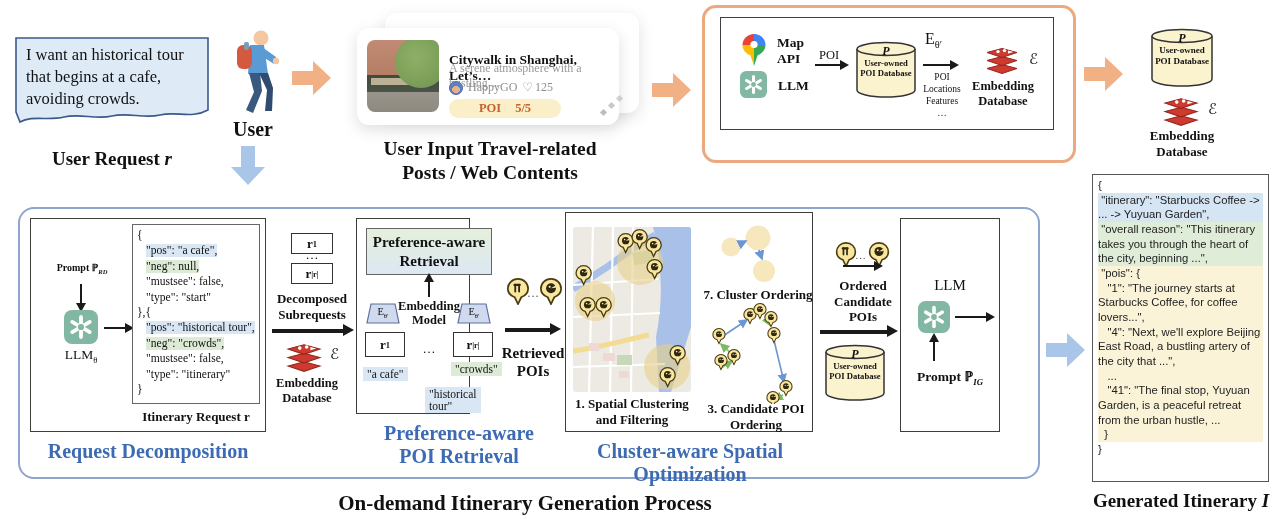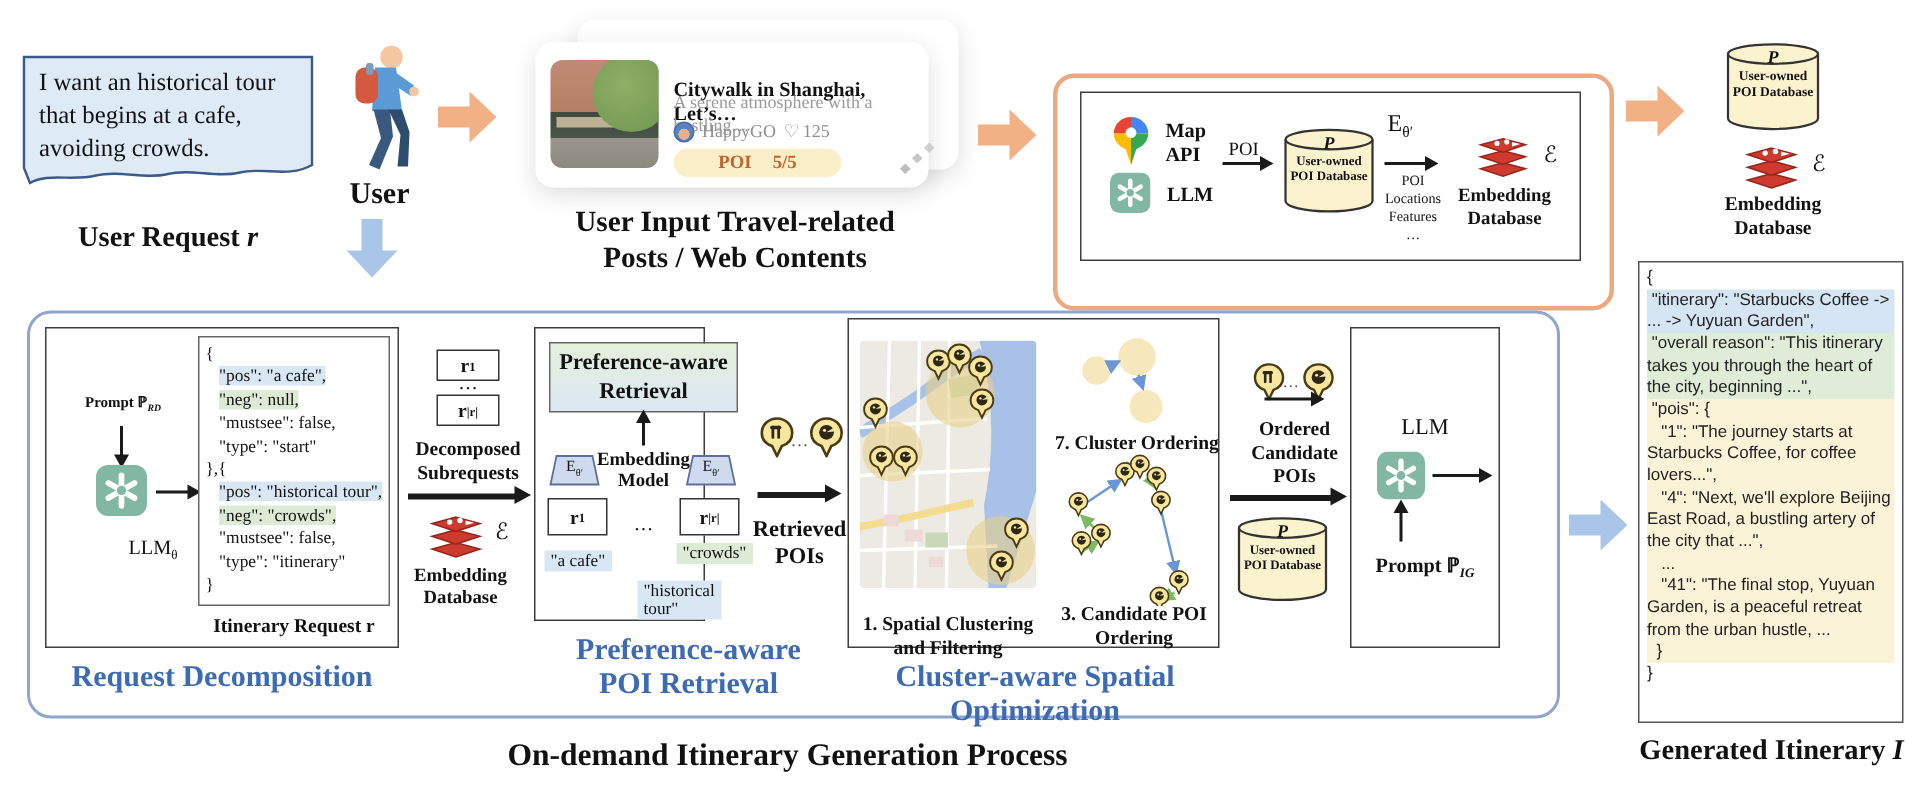--- a/index.html
+++ b/index.html
@@ -209,21 +209,21 @@
 
   <div class="abs bold ctr" style="left:325px; top:137px; width:330px; font-size:19.5px; line-height:1.25;">
     <div>User Input Travel-related</div>
     <div>Posts / Web Contents</div>
   </div>
 
   <svg class="blockarrow" style="left:652px; top:72px;" width="40" height="36">
       <use href="#blockArrow" fill="#F2B184"></use>
     </svg>
 
-  <div class="construction-box" style="left:702px; top:5px; width:374px; height:158px;margin-top:44px;">
+  <div class="construction-box" style="left:702px; top:5px; width:374px; height:158px;">
     <div class="inner-box" style="left:15px; top:9px; width:334px; height:113px;">
       <svg class="abs" style="left:20px; top:15px;" width="26" height="34" viewBox="0 0 26 34">
           <use href="#gpin"></use>
         </svg>
       <div class="abs bold" style="left:56px; top:17px; width:42px; font-size:13.5px; line-height:1.2;">Map API</div>
       <svg class="abs" style="left:19px; top:53px;" width="27" height="27" viewBox="0 0 34 34">
           <use href="#aiIcon"></use>
         </svg>
       <div class="abs bold" style="left:57px; top:60px; font-size:13.5px;">LLM</div>
       <div class="abs" style="left:98px; top:30px; font-size:12.5px;">POI</div>
@@ -276,21 +276,21 @@
   <div class="process-box" style="left:18px; top:207px; width:1022px; height:272px;"></div>
 
   <div class="inner-box" style="left:30px; top:218px; width:236px; height:214px;"></div>
   <div class="abs bold ctr" style="left:36px; top:260px; width:92px; font-size:10px;">
     <span>Prompt ℙ</span><sub><i>RD</i></sub>
   </div>
   <div class="arrow-d" style="left:80px; top:284px; height:20px;"></div>
   <svg class="abs" style="left:64px; top:310px;" width="34" height="34" viewBox="0 0 34 34">
       <use href="#aiIcon"></use>
     </svg>
-  <div class="abs ctr" style="left:58px; top:357px; width:46px; font-size:13.5px;margin-left:21px;">
+  <div class="abs ctr" style="left:58px; top:347px; width:46px; font-size:13.5px;">
     <span>LLM</span><sub>θ</sub>
   </div>
   <div class="arrow-r" style="left:104px; top:327px; width:22px;"></div>
   <div class="code-box" style="left:132px; top:224px; width:128px; height:180px;">
       <div class="cl"><span>{</span></div>
       <div class="cl ind"><span class="hl-b">"pos": "a cafe",</span></div>
       <div class="cl ind"><span class="hl-g">"neg": null,</span></div>
       <div class="cl ind"><span>"mustsee": false,</span></div>
       <div class="cl ind"><span>"type": "start"</span></div>
       <div class="cl"><span>},{</span></div>
@@ -391,21 +391,21 @@
         <use href="#pinCam" transform="translate(72,10) scale(0.72)"></use>
         <use href="#pinCam" transform="translate(73,32) scale(0.72)"></use>
         <use href="#pinCam" transform="translate(2,38) scale(0.72)"></use>
         <use href="#pinCam" transform="translate(6,70) scale(0.72)"></use>
         <use href="#pinCam" transform="translate(22,70) scale(0.72)"></use>
         <use href="#pinCam" transform="translate(96,118) scale(0.72)"></use>
         <use href="#pinCam" transform="translate(86,140) scale(0.72)"></use>
       </g>
     </svg>
   </div>
-  <div class="small-cap" style="left:566px; top:408px; width:132px;text-align:center;">1. Spatial Clustering and Filtering</div>
+  <div class="small-cap" style="left:566px; top:396px; width:132px;text-align:center;">1. Spatial Clustering and Filtering</div>
 
   <svg class="abs" style="left:712px; top:222px;" width="96" height="64">
     <circle cx="19" cy="25" r="9.5" fill="#F7E7BC"></circle>
     <circle cx="46" cy="16" r="12.5" fill="#F7E7BC"></circle>
     <circle cx="52" cy="49" r="11" fill="#F7E7BC"></circle>
     <line x1="28" y1="22" x2="34" y2="19" stroke="#6B96D6" stroke-width="1.7" marker-end="url(#mBlue)"></line>
     <line x1="47" y1="28" x2="50" y2="37" stroke="#6B96D6" stroke-width="1.7" marker-end="url(#mBlue)"></line>
   </svg>
   <div class="small-cap" style="left:702px; top:287px; width:112px;">7. Cluster Ordering</div>
 

